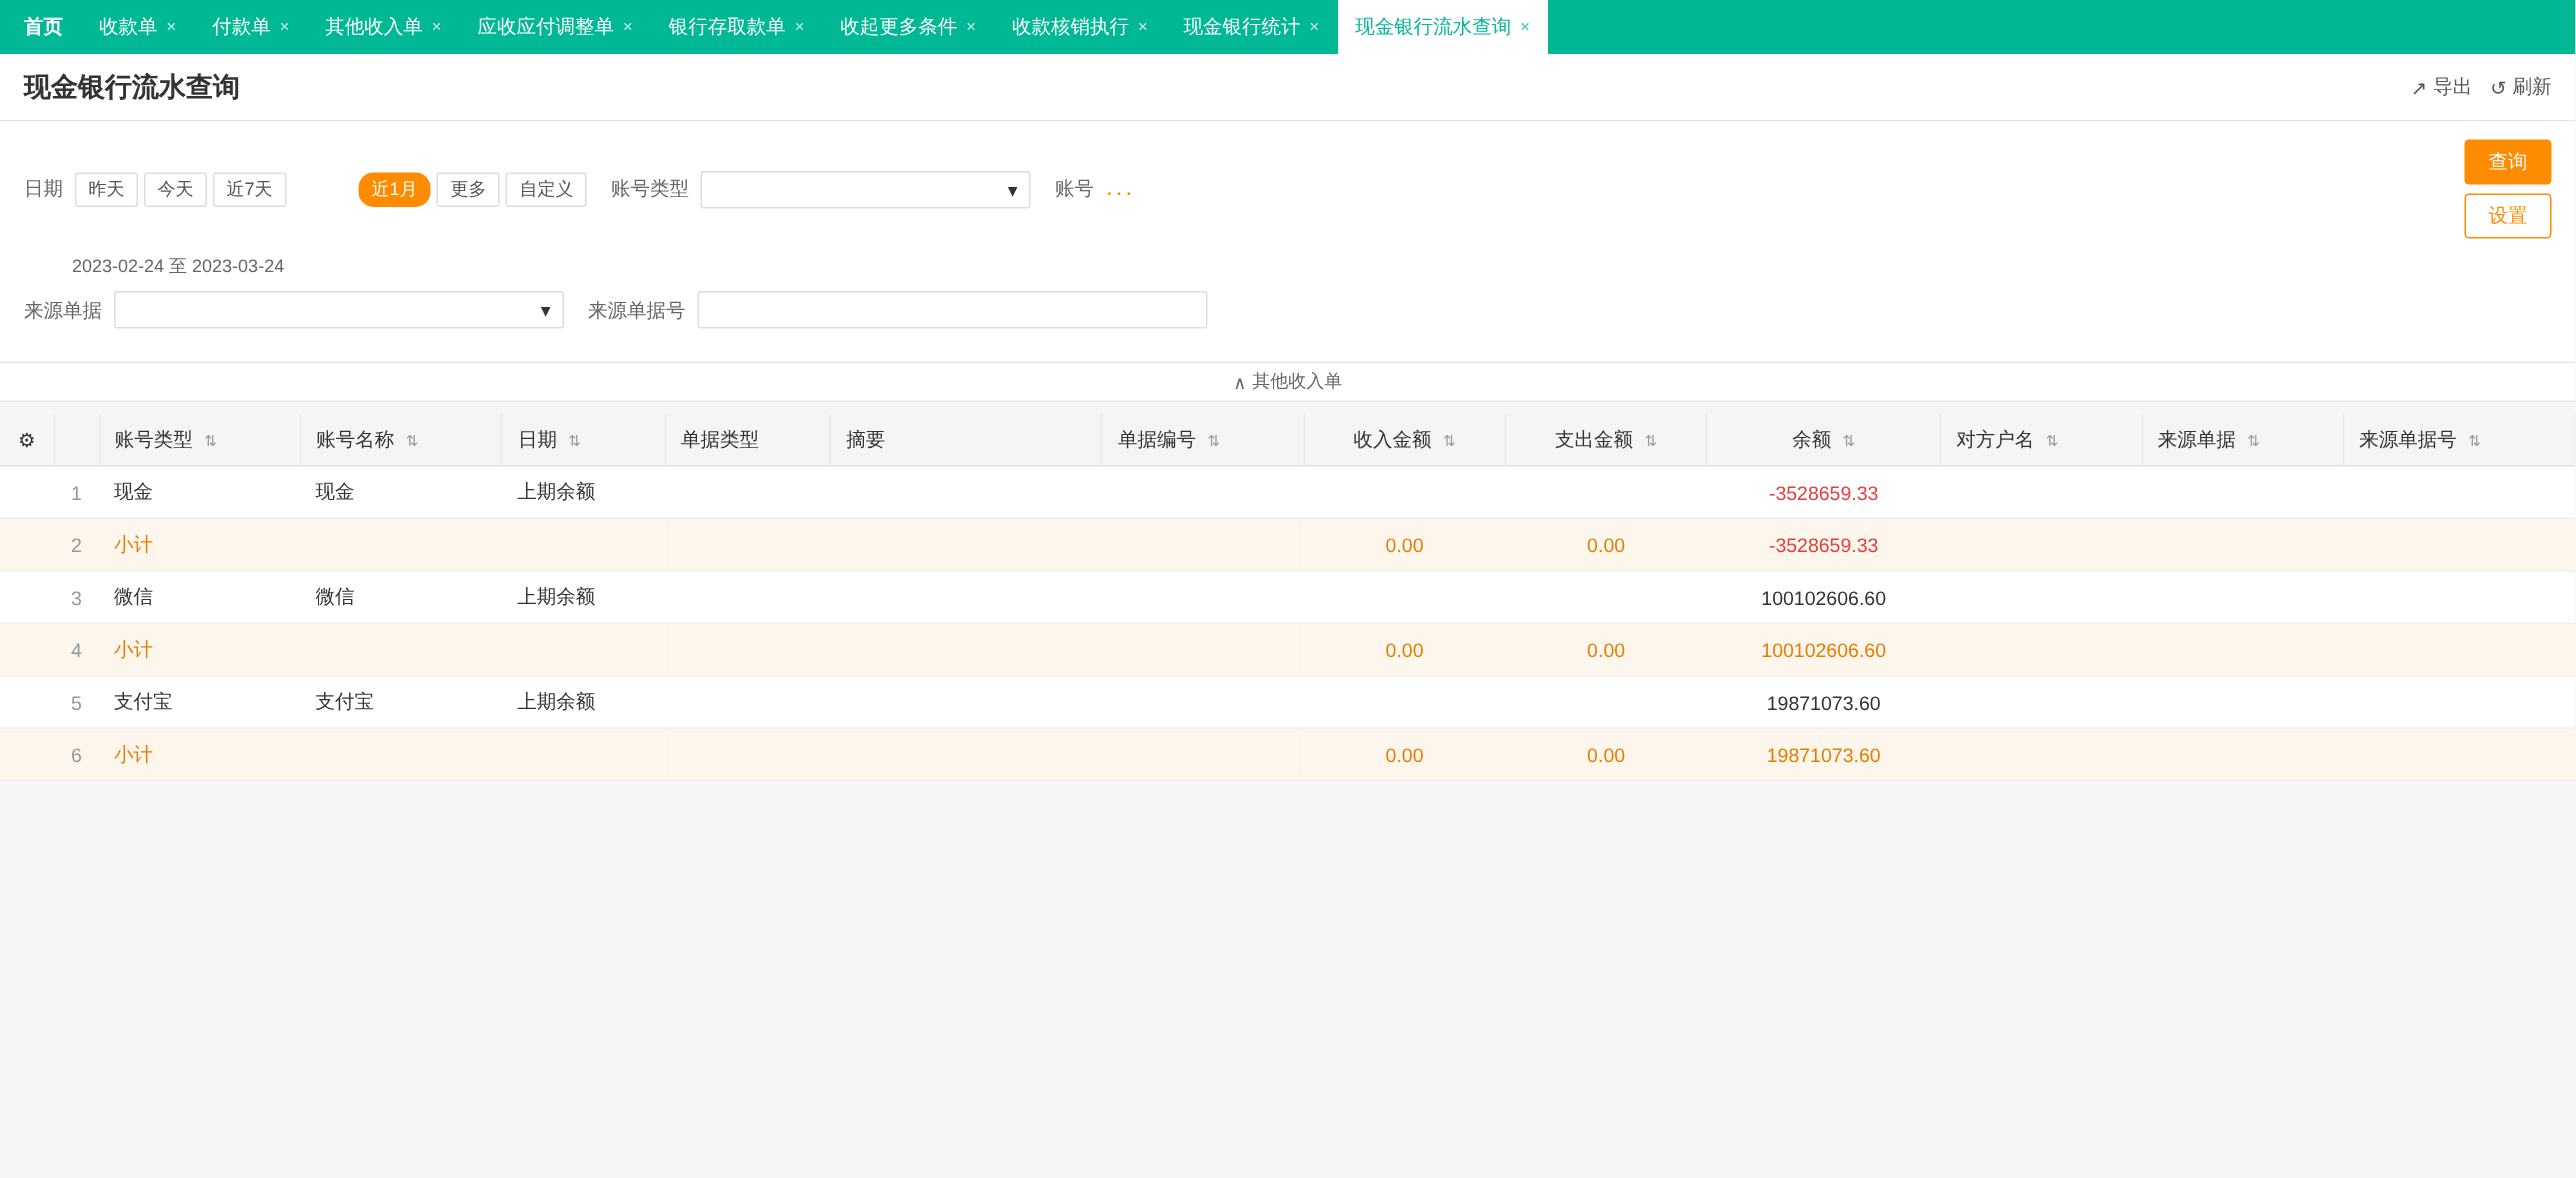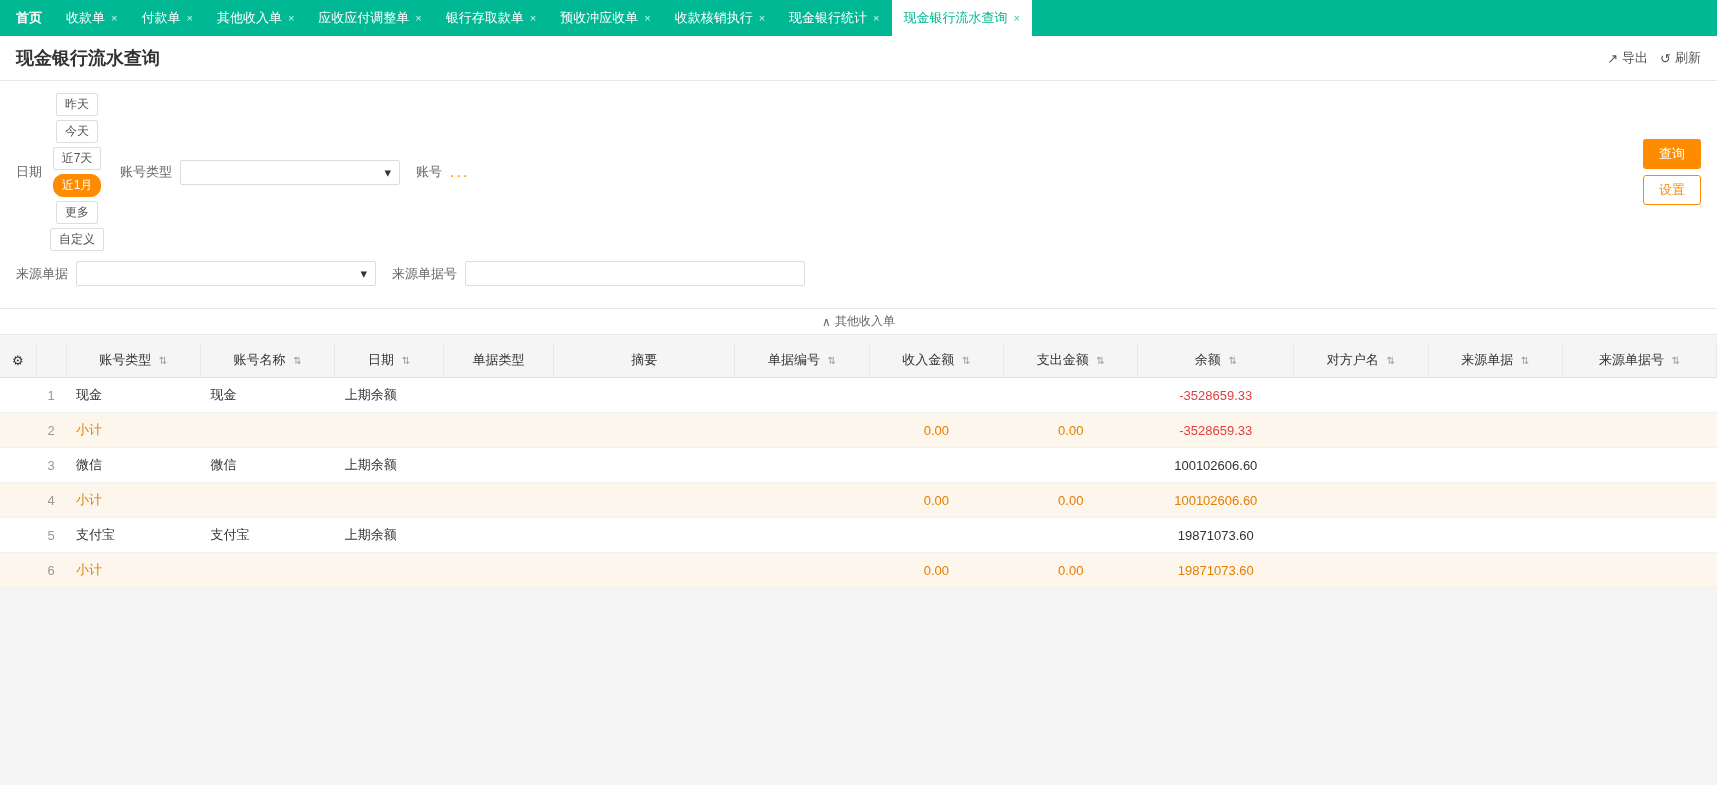--- a/index.html
+++ b/index.html
@@ -87,36 +87,36 @@
     }
     .filter-label {
       color: #666;
       white-space: nowrap;
       font-size: 13px;
     }
     .date-options {
       display: flex;
       align-items: center;
       gap: 4px;
-      flex-direction: column;
     }
     .date-btn {
       padding: 2px 8px;
       border: 1px solid #ddd;
       border-radius: 2px;
       cursor: pointer;
       background: #fff;
       font-size: 12px;
       color: #555;
     }
     .date-btn.active {
       background: #ff8c00;
       border-color: #ff8c00;
       color: #fff;
       border-radius: 10px;
+      margin-left: 44px;
     }
     .date-range {
       font-size: 12px;
       color: #666;
       margin-left: 4px;
     }
     .select-input {
       border: 1px solid #ddd;
       border-radius: 2px;
       padding: 4px 8px;
@@ -193,21 +193,21 @@
       width: 100%;
       border-collapse: collapse;
       font-size: 13px;
     }
     thead tr {
       background: #f5f5f5;
       border-bottom: 1px solid #e0e0e0;
     }
     thead th {
       padding: 8px 10px;
-      text-align: center;
+      text-align: left;
       font-weight: normal;
       color: #333;
       white-space: nowrap;
       border-right: 1px solid #e8e8e8;
       position: relative;
     }
     thead th .sort-icon {
       display: inline-block;
       margin-left: 4px;
       color: #999;
@@ -258,21 +258,21 @@
   </div>
   <div class="nav-tab">
     <span>应收应付调整单</span>
     <span class="close-x">×</span>
   </div>
   <div class="nav-tab">
     <span>银行存取款单</span>
     <span class="close-x">×</span>
   </div>
   <div class="nav-tab">
-    <span>预收冲应收单</span>
+    <span>收起更多条件</span>
     <span class="close-x">×</span>
   </div>
   <div class="nav-tab">
     <span>收款核销执行</span>
     <span class="close-x">×</span>
   </div>
   <div class="nav-tab">
     <span>现金银行统计</span>
     <span class="close-x">×</span>
   </div>
@@ -321,20 +321,23 @@
         </div>
         <div class="filter-item">
           <span class="filter-label">账号</span>
           <span class="dots-btn">...</span>
         </div>
         <div class="right-btns">
           <button class="query-btn">查询</button>
           <button class="settings-btn">设置</button>
         </div>
       </div>
+      <div style="margin-left:28px; margin-bottom:8px;">
+        <span class="date-range">2023-02-24 至 2023-03-24</span>
+      </div>
       <div class="filter-row">
         <div class="filter-item">
           <span class="filter-label">来源单据</span>
           <div class="select-input" style="min-width:300px;">
             <span></span>
             <span>▾</span>
           </div>
         </div>
         <div class="filter-item">
           <span class="filter-label">来源单据号</span>

